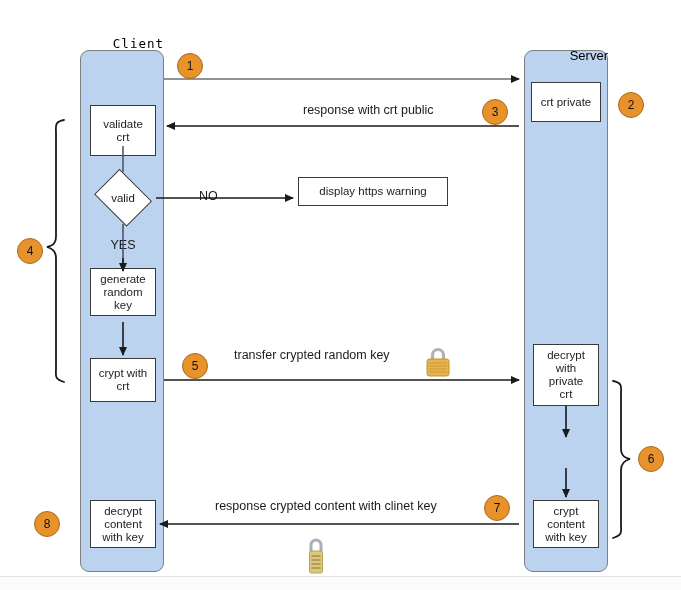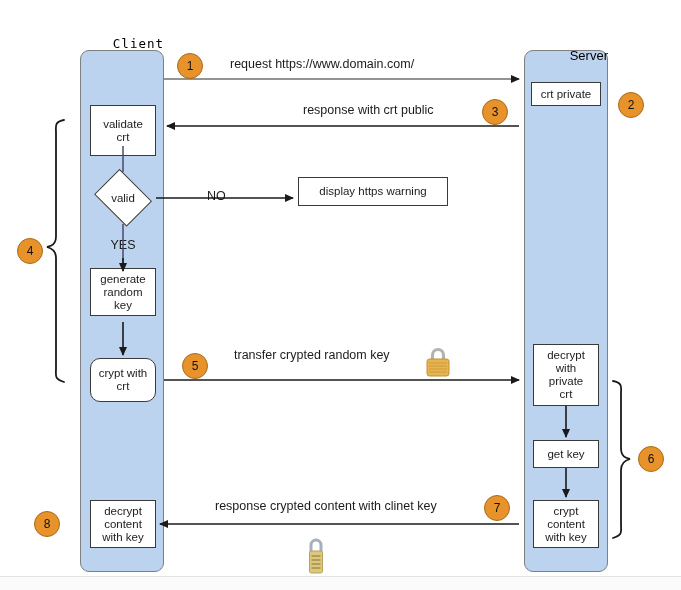--- a/index.html
+++ b/index.html
@@ -157,46 +157,43 @@
   </div>
 
   <div class="branch-label" style="left:90px; top:238px; width:66px; text-align:center;">YES</div>
 
   <div class="node" style="left:90px; top:268px; width:66px; height:48px;">
     <span style="white-space:pre-line;">generate
 random
 key</span>
   </div>
 
-  <div class="node" style="left:90px; top:358px; width:66px; height:44px;border-radius:10px;">
+  <div class="node" style="left:90px; top:358px; width:66px; height:44px;">
     <span style="white-space:pre-line;">crypt with
 crt</span>
   </div>
 
   <div class="node" style="left:90px; top:500px; width:66px; height:48px;">
     <span style="white-space:pre-line;">decrypt
 content
 with key</span>
   </div>
 
-  <div class="node" style="left:531px; top:82px; width:70px; height:24px;">
+  <div class="node" style="left:531px; top:82px; width:70px; height:40px;">
     <span>crt private</span>
   </div>
 
 
   <div class="node" style="left:533px; top:344px; width:66px; height:62px;">
     <span style="white-space:pre-line;">decrypt
 with
 private
 crt</span>
   </div>
 
-  <div class="node" style="left:533px; top:440px; width:66px; height:28px;">
-    <span>get key</span>
-  </div>
 
   <div class="node" style="left:533px; top:500px; width:66px; height:48px;">
     <span style="white-space:pre-line;">crypt
 content
 with key</span>
   </div>
 
   <div class="node" style="left:298px; top:177px; width:150px; height:29px;">
     <span>display https warning</span>
   </div>
@@ -234,25 +231,24 @@
 
     <path d="M519,524 L160,524" stroke="#1a1a1a" stroke-width="1.6" fill="none" marker-end="url(#arrowL)"></path>
 
     <path d="M64,120 C54,122 56,126 56,133 L56,236 C56,245 51,246 47,247
              C51,248 56,250 56,258 L56,368 C56,376 54,379 64,382" stroke="#1a1a1a" stroke-width="1.8" fill="none" stroke-linecap="round"></path>
 
     <path d="M613,381 C623,383 621,387 621,394 L621,448 C621,457 626,458 630,459
              C626,460 621,462 621,470 L621,524 C621,532 623,535 613,538" stroke="#1a1a1a" stroke-width="1.8" fill="none" stroke-linecap="round"></path>
   </svg>
 
-  <div class="msg-label" style="left:230px; top:57px;">request https://www.domain.com/</div>
 
   <div class="msg-label" style="left:303px; top:103px;">response with crt public</div>
 
-  <div class="branch-label" style="left:199px; top:189px;margin-left:8px;">NO</div>
+  <div class="branch-label" style="left:199px; top:189px;">NO</div>
 
   <div class="msg-label" style="left:234px; top:348px;">transfer crypted random key</div>
 
   <div class="msg-label" style="left:207px; top:499px;padding-left:8px;">response crypted content with clinet key</div>
 
   <div class="circle" style="left:177px; top:53px;">1</div>
 
   <div class="circle" style="left:618px; top:92px;">2</div>
 
   <div class="circle" style="left:482px; top:99px;">3</div>

